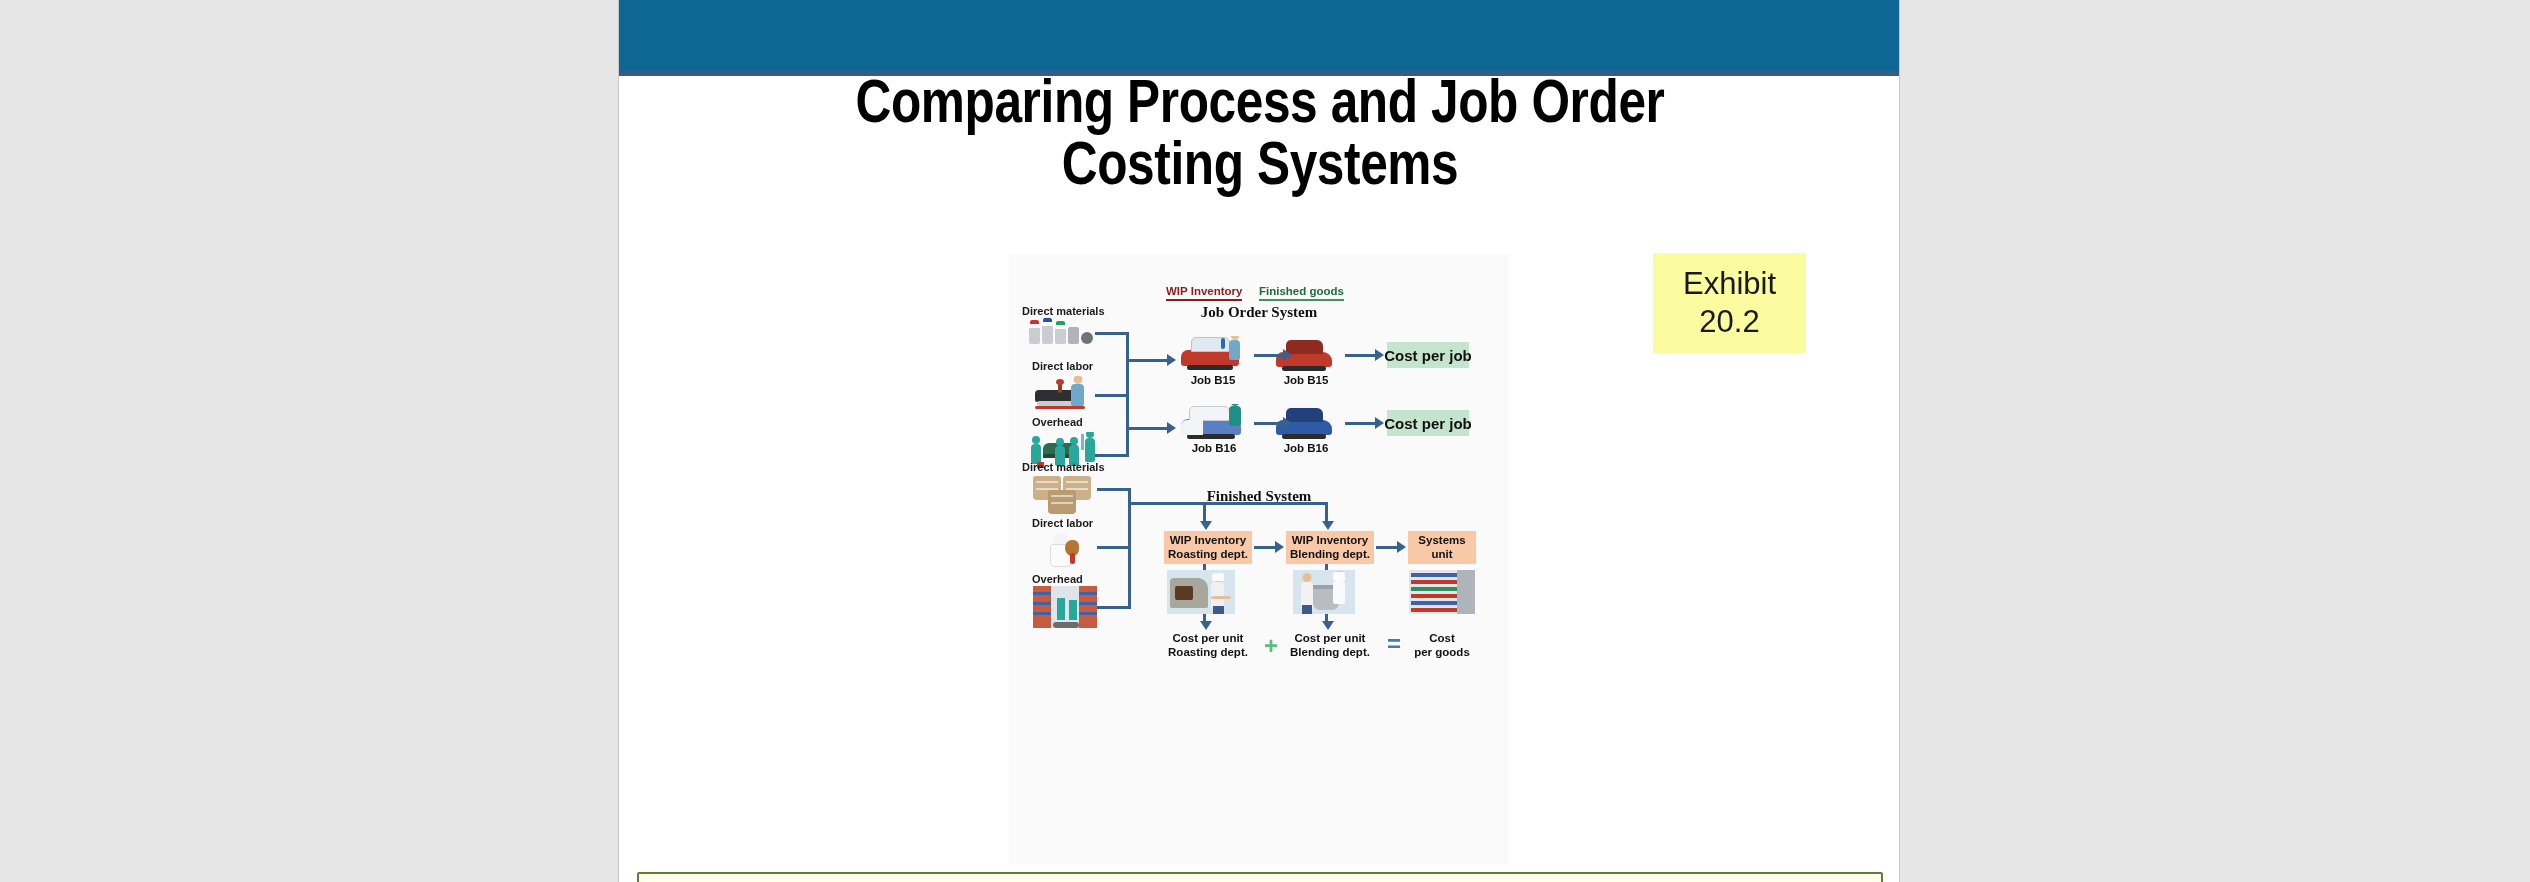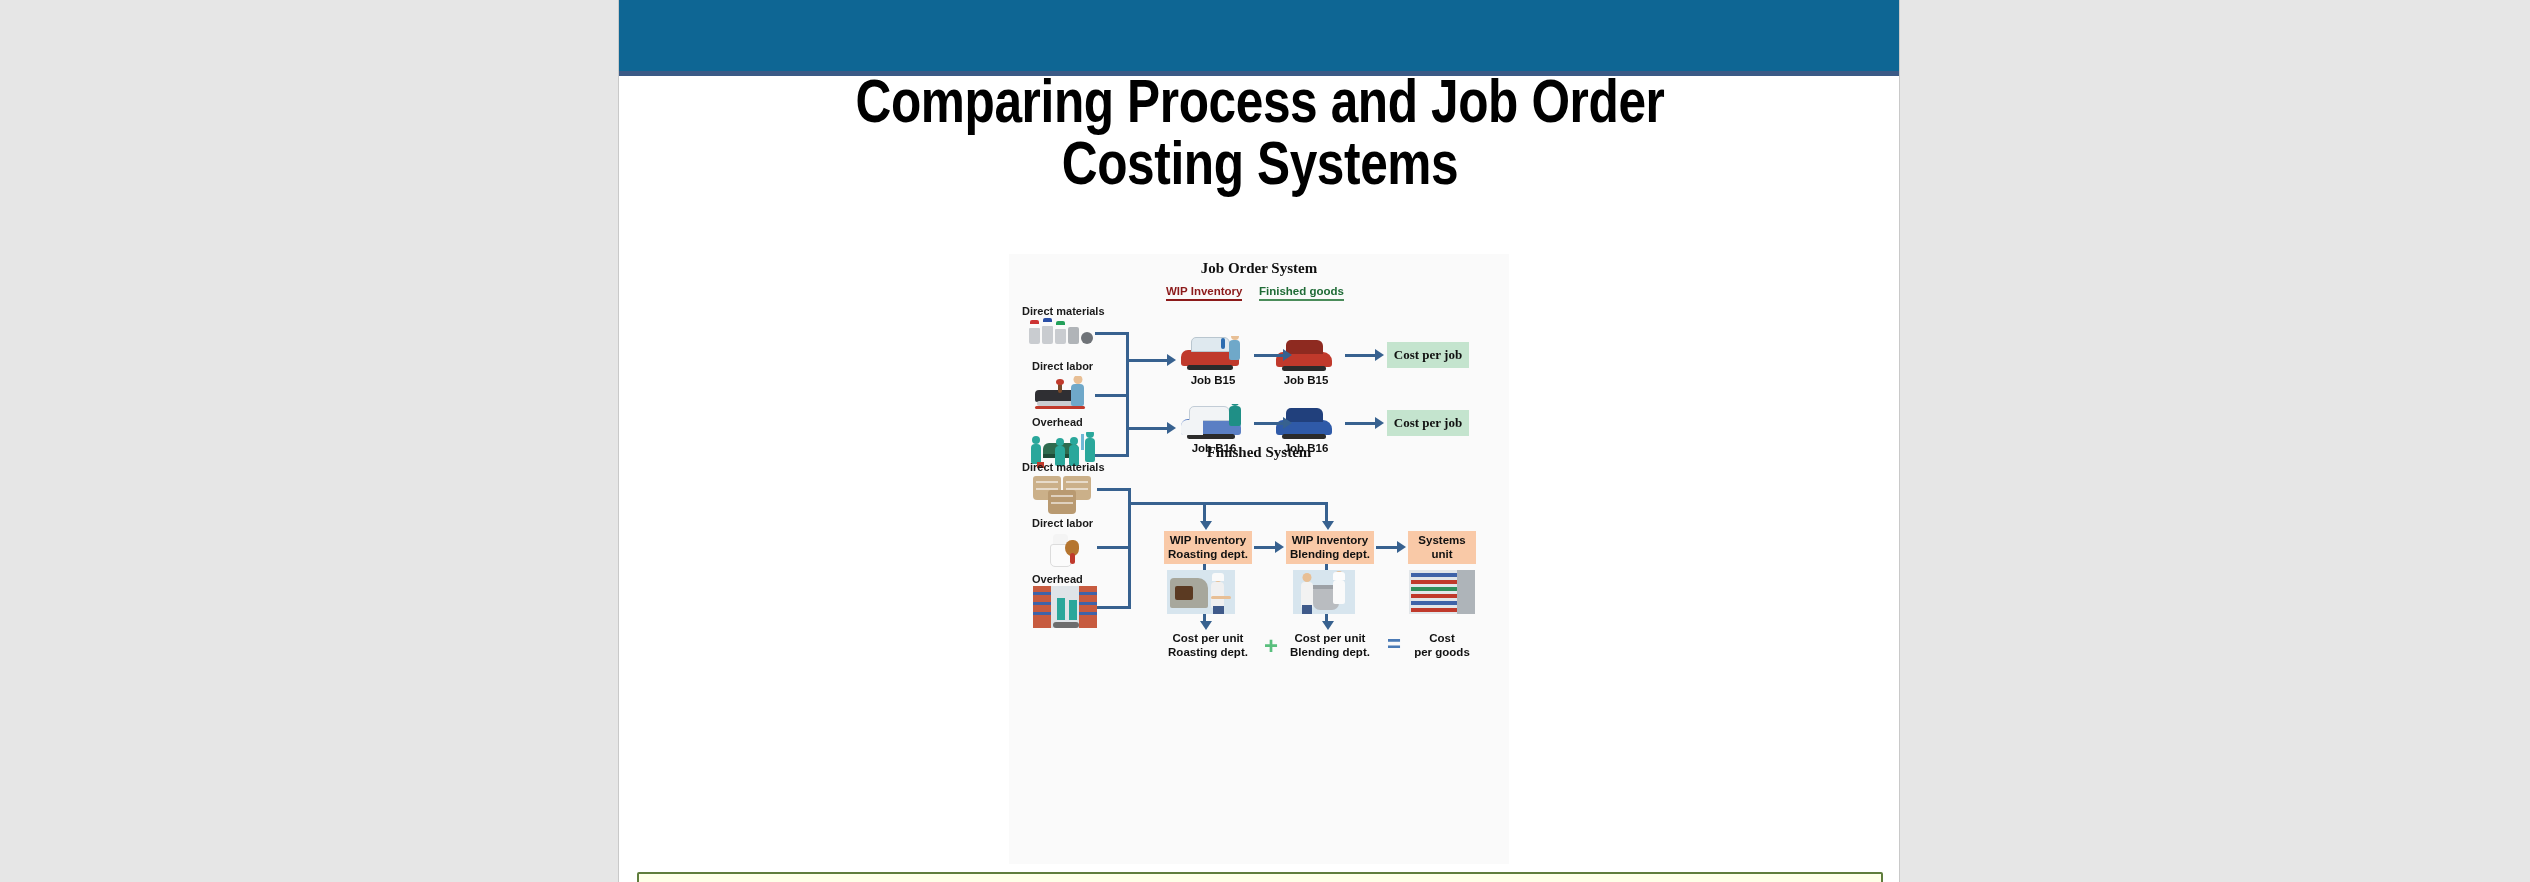--- a/index.html
+++ b/index.html
@@ -70,20 +70,21 @@
   }
 
   .sys-title {
     position: absolute;
     width: 100%;
     text-align: center;
     font-family: "Liberation Serif", serif;
     font-weight: bold;
     font-size: 15px;
     color: #111;
+    margin-top: 44px;
   }
 
   .input-label {
     position: absolute;
     font-weight: bold;
     font-size: 11px;
     color: #1a1a1a;
     white-space: nowrap;
   }
 
@@ -103,25 +104,24 @@
     font-size: 11.5px;
     color: #111;
     white-space: nowrap;
     text-align: center;
   }
 
   .cost-job-box {
     position: absolute;
     background: #c4e4ce;
     font-weight: bold;
-    font-size: 13px;
+    font-size: 15px;
     color: #111;
     display: flex; align-items: center; justify-content: center;
     white-space: nowrap;
-    font-family: Liberation Serif, serif;
   }
 
   .wip-box {
     position: absolute;
     background: #f9c9a7;
     font-weight: bold;
     font-size: 11.5px;
     color: #111;
     display: flex; flex-direction: column;
     align-items: center; justify-content: center;
@@ -241,20 +241,24 @@
 </style>
 </head>
 <body>
 
 <div id="slide-page">
 
   <div id="header-bar"></div>
 
   <div id="slide-title">Comparing Process and Job Order Costing Systems</div>
 
+  <div id="exhibit-box">
+    <span>Exhibit</span>
+    <span>20.2</span>
+  </div>
 
   <div id="diagram">
 
     <div class="sys-title" style="top:6px;">Job Order System</div>
 
     <div class="col-head wip" style="left:157px; top:31px;">WIP Inventory</div>
     <div class="col-head fg" style="left:250px; top:31px;">Finished goods</div>
 
     <div class="input-label" style="left:13px; top:51px;">Direct materials</div>
     <div class="input-label" style="left:23px; top:106px;">Direct labor</div>

